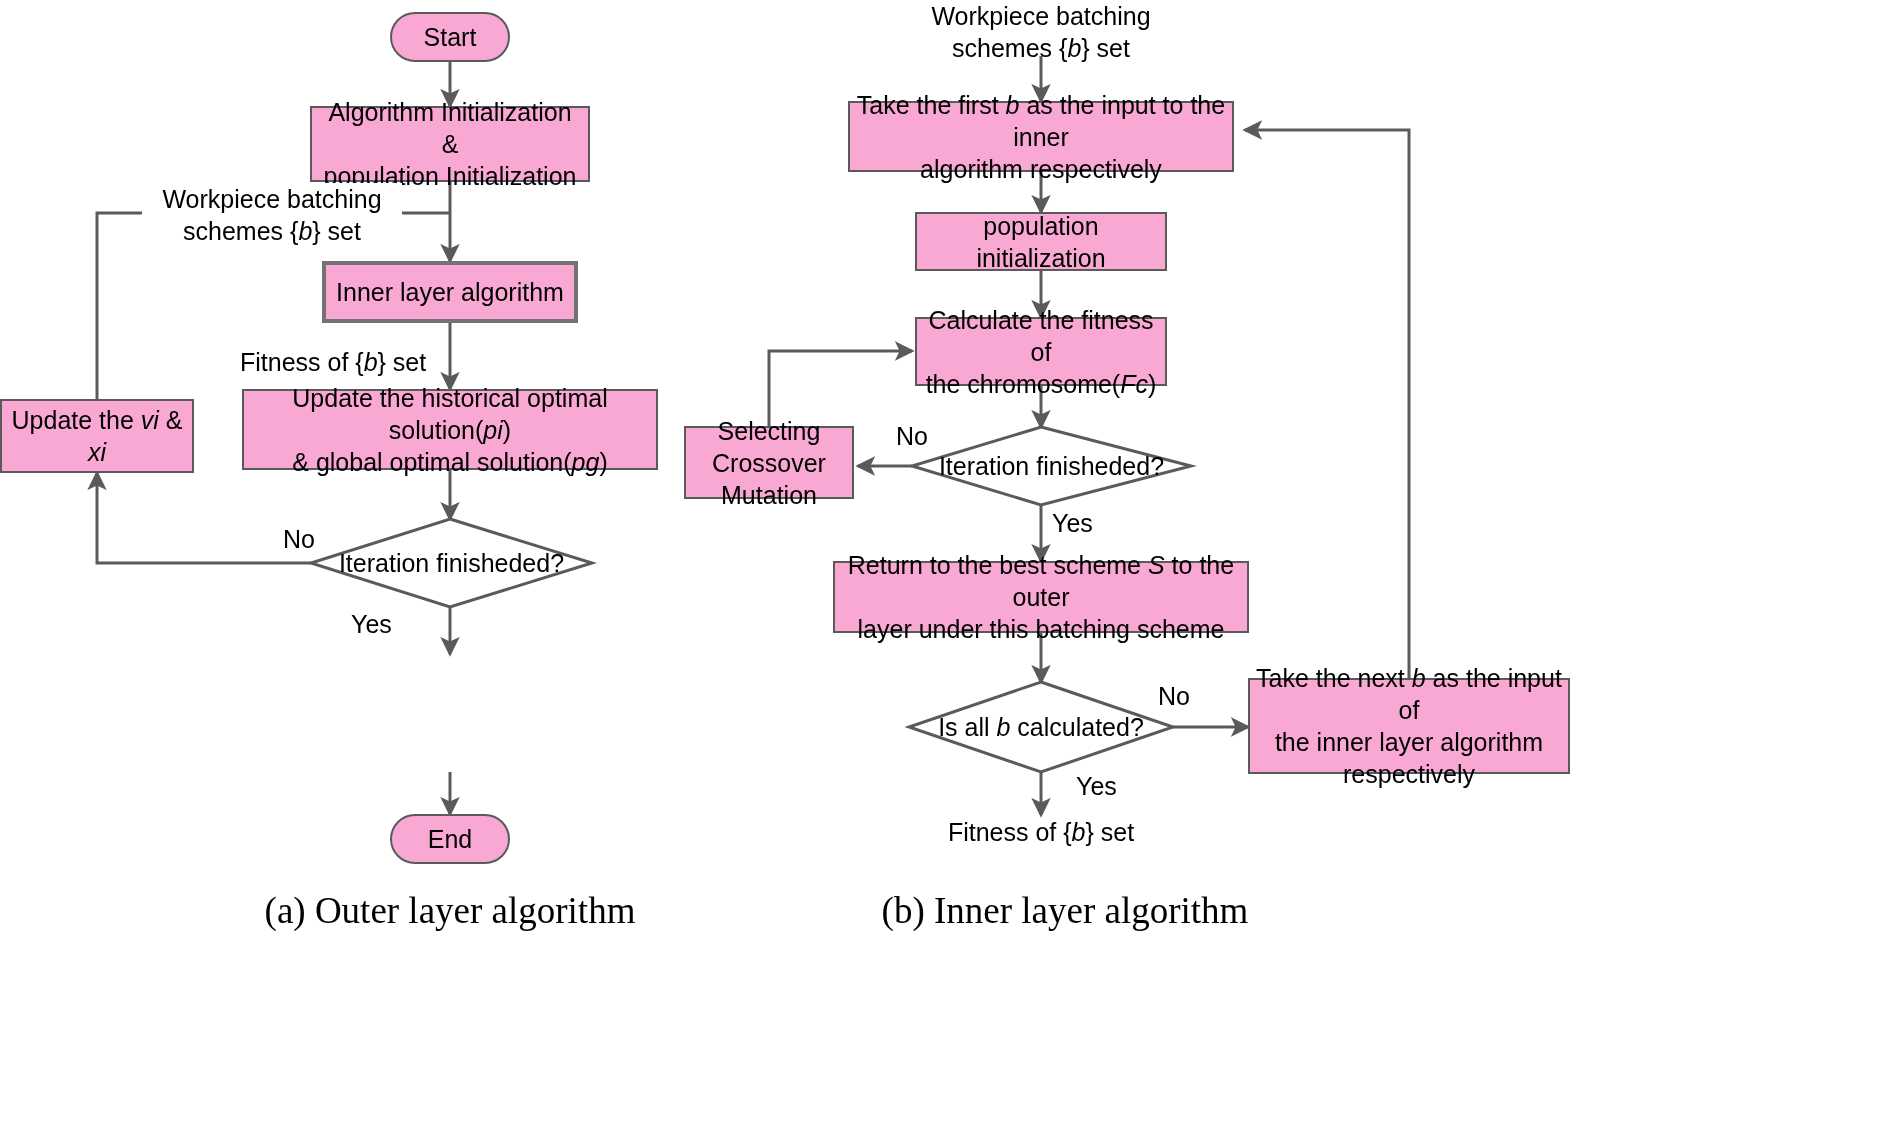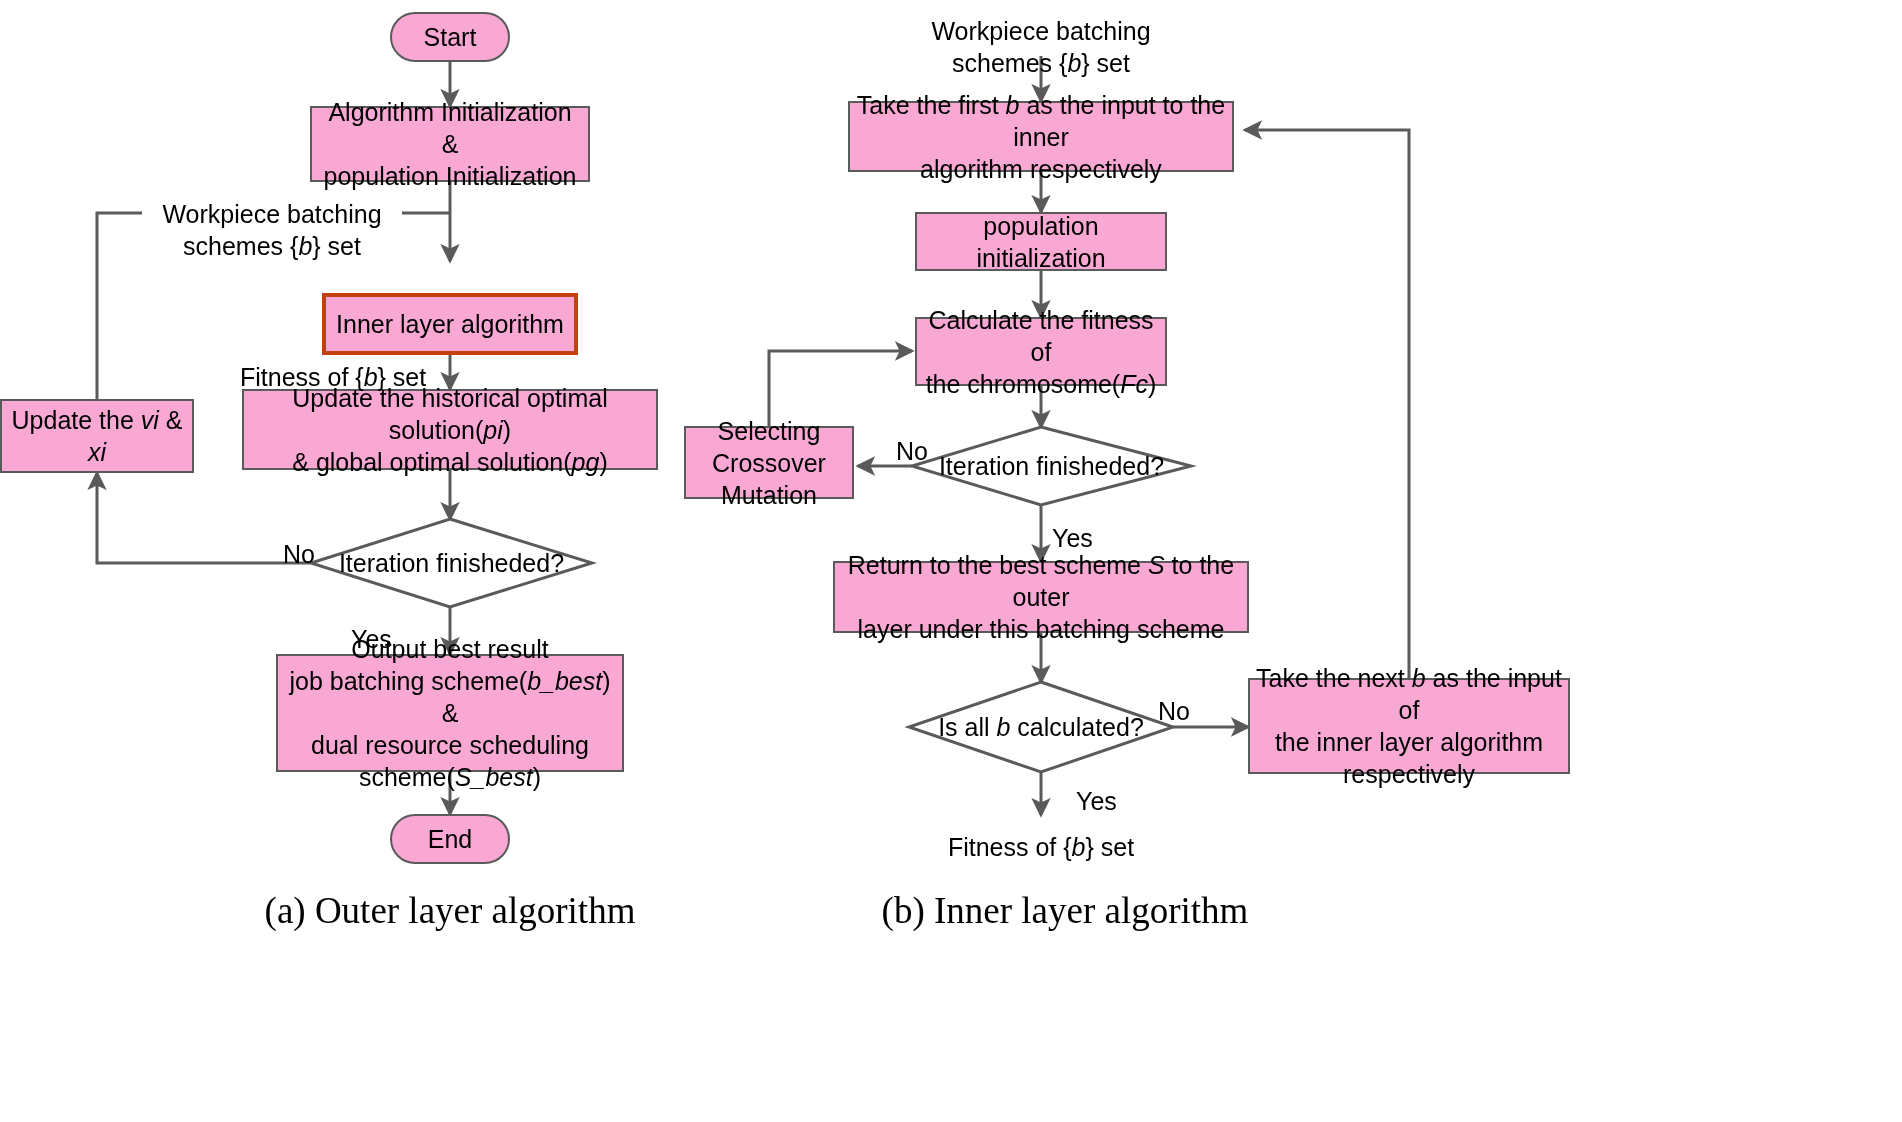--- a/index.html
+++ b/index.html
@@ -35,22 +35,21 @@
     justify-content: center;
     text-align: center;
     background: #f9a8d4;
     border: 2px solid #5a5a5a;
     font-size: 25px;
     line-height: 1.28;
     color: #000000;
     padding: 2px 6px;
   }
   .node.thick {
-    border: 4px solid #c2410c;
-    margin-top: 32px;
+    border: 4px solid #737373;
   }
   .node.terminator {
     border-radius: 40px;
     border: 2px solid #5a5a5a;
   }
   
   .diamond {
     position: absolute;
     display: flex;
     align-items: center;
@@ -67,21 +66,20 @@
   }
   
   .label {
     position: absolute;
     font-size: 25px;
     line-height: 1.28;
     color: #000000;
     text-align: center;
     white-space: pre-line;
     background: #ffffff;
-    margin-top: 15px;
   }
   .label.nobg { background: transparent; }
   .caption {
     position: absolute;
     font-family: "Liberation Serif", serif;
     font-size: 37px;
     color: #000000;
     text-align: center;
     white-space: nowrap;
   }
@@ -158,23 +156,20 @@
   </div>
 
   <div class="diamond" style="left:311px; top:519px; width:281px; height:88px;">
     <span class="dlabel">Iteration finisheded?</span>
   </div>
 
   <div class="node" style="left:0px; top:399px; width:194px; height:74px;">
     <span>Update the <i>vi</i> &amp; <i>xi</i></span>
   </div>
 
-  <div class="node" style="left:276px; top:654px; width:348px; height:118px;">
-    <span>Output best result<br>job batching scheme(<i>b_best</i>) &amp;<br>dual resource scheduling<br>scheme(<i>S_best</i>)</span>
-  </div>
 
   <div class="node terminator" style="left:390px; top:814px; width:120px; height:50px;">End</div>
 
   <div class="label" style="left:142px; top:183px; width:260px;">Workpiece batching<br>schemes {<i>b</i>} set</div>
 
   <div class="label nobg" style="left:240px; top:346px; width:230px; text-align:left;">Fitness of {<i>b</i>} set</div>
 
   <div class="label nobg" style="left:283px; top:523px; width:50px; text-align:left;">No</div>
 
   <div class="label nobg" style="left:351px; top:608px; width:56px; text-align:left;">Yes</div>

